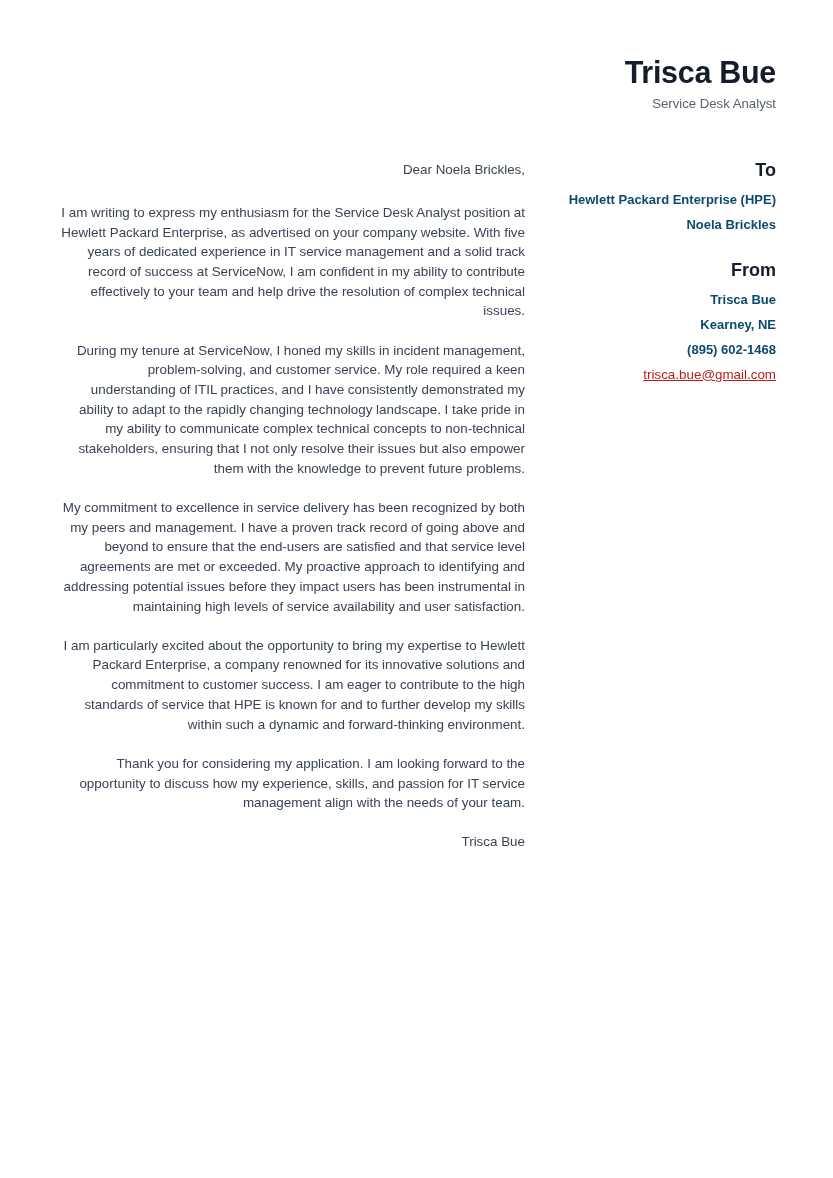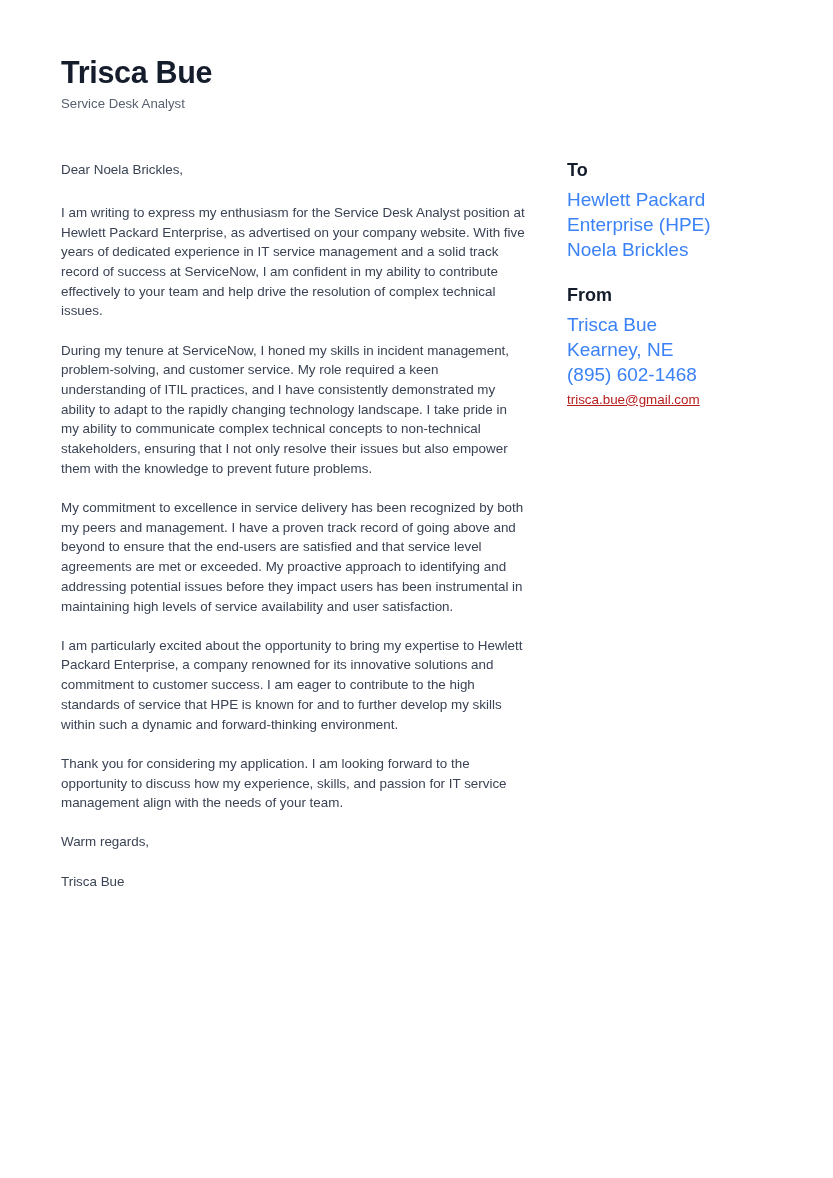--- a/index.html
+++ b/index.html
@@ -14,20 +14,21 @@
     color: #3a4354;
     -webkit-font-smoothing: antialiased;
   }
   .page {
     position: relative;
     width: 833px;
     height: 1078px;
     background: #ffffff;
     box-sizing: border-box;
     padding: 55px 57px 0 61px;
+    text-align: right;
   }
 
   
   .header {
     margin-bottom: 48px;
   }
   .name {
     font-size: 30.5px;
     font-weight: bold;
     color: #151c2c;
@@ -82,24 +83,25 @@
     font-weight: bold;
     color: #151c2c;
     line-height: 19.7px;
     margin: 0 0 6px 0;
   }
   .meta-block {
     margin: 0 0 24px 0;
   }
   .meta-block:last-child { margin-bottom: 0; }
   .meta-line {
-    font-size: 19px;
+    font-size: 13px;
     line-height: 25px;
-    color: #3b82f6;
+    color: #0c4a6e;
     margin: 0;
+    font-weight: bold;
   }
   .meta-link {
     font-size: 13.4px;
     line-height: 25px;
     color: #b91c1c;
     text-decoration: underline;
     display: inline-block;
   }
 </style>
 </head>
@@ -114,21 +116,20 @@
 
   <div class="columns">
 
     <div class="letter-col">
       <p class="salutation">Dear Noela Brickles,</p>
       <p class="para">I am writing to express my enthusiasm for the Service Desk Analyst position at Hewlett Packard Enterprise, as advertised on your company website. With five years of dedicated experience in IT service management and a solid track record of success at ServiceNow, I am confident in my ability to contribute effectively to your team and help drive the resolution of complex technical issues.</p>
       <p class="para">During my tenure at ServiceNow, I honed my skills in incident management, problem-solving, and customer service. My role required a keen understanding of ITIL practices, and I have consistently demonstrated my ability to adapt to the rapidly changing technology landscape. I take pride in my ability to communicate complex technical concepts to non-technical stakeholders, ensuring that I not only resolve their issues but also empower them with the knowledge to prevent future problems.</p>
       <p class="para">My commitment to excellence in service delivery has been recognized by both my peers and management. I have a proven track record of going above and beyond to ensure that the end-users are satisfied and that service level agreements are met or exceeded. My proactive approach to identifying and addressing potential issues before they impact users has been instrumental in maintaining high levels of service availability and user satisfaction.</p>
       <p class="para">I am particularly excited about the opportunity to bring my expertise to Hewlett Packard Enterprise, a company renowned for its innovative solutions and commitment to customer success. I am eager to contribute to the high standards of service that HPE is known for and to further develop my skills within such a dynamic and forward-thinking environment.</p>
       <p class="para">Thank you for considering my application. I am looking forward to the opportunity to discuss how my experience, skills, and passion for IT service management align with the needs of your team.</p>
-      <p class="closing">Warm regards,</p>
       <p class="signature">Trisca Bue</p>
     </div>
 
     <div class="gap-col"></div>
 
     <div class="meta-col">
 
       <div class="meta-block">
         <p class="meta-heading">To</p>
         <p class="meta-line">Hewlett Packard Enterprise (HPE)</p>

